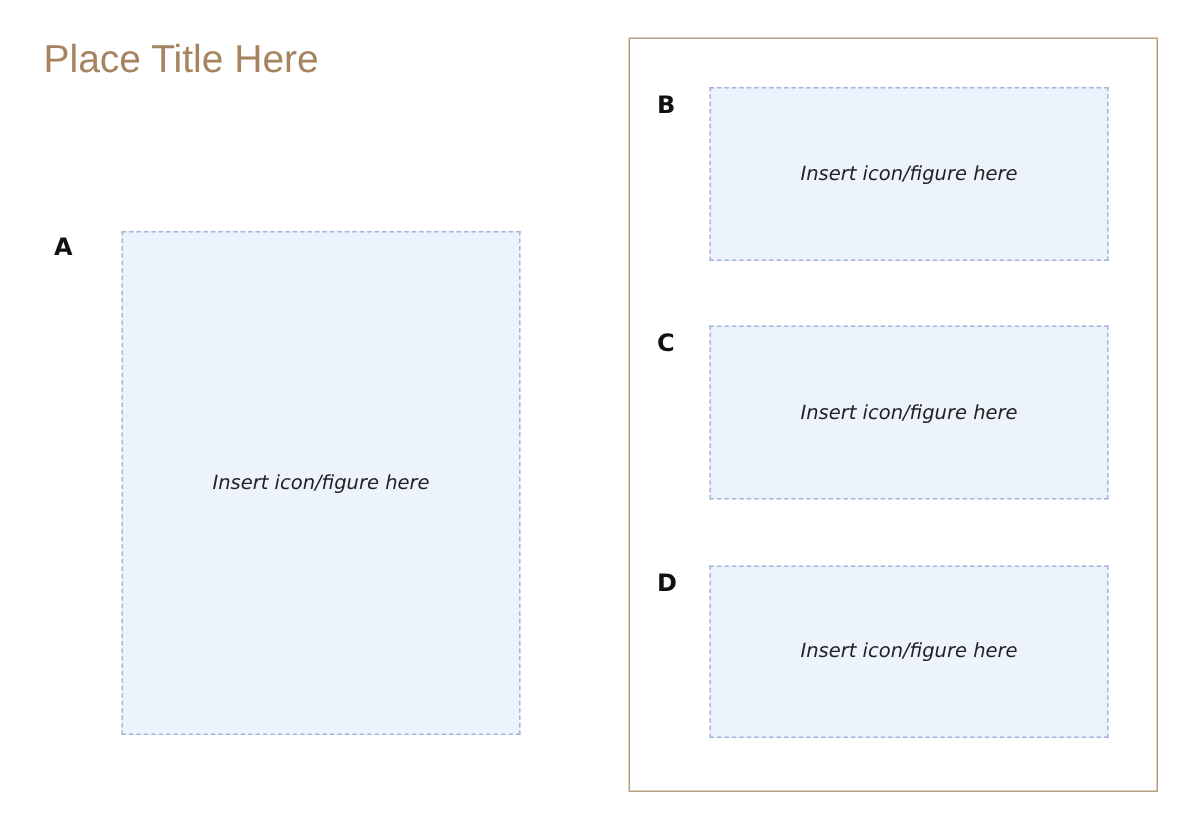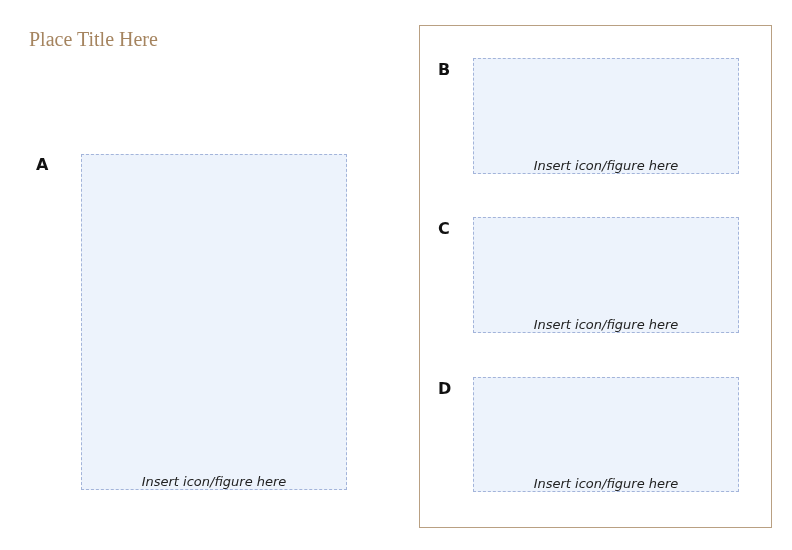--- a/index.html
+++ b/index.html
@@ -11,42 +11,42 @@
       overflow: hidden;
     }
     body {
       position: relative;
       font-family: "DejaVu Sans", sans-serif;
     }
     .title {
       position: absolute;
       left: 29px;
       top: 23px;
-      font-size: 20px;
+      font-size: 26px;
       line-height: 32px;
       color: #A5845F;
       font-weight: normal;
       white-space: nowrap;
-      font-family: Liberation Serif, serif;
+      font-family: Liberation Sans, sans-serif;
     }
     .panel-label {
       position: absolute;
       font-family: "DejaVu Sans", sans-serif;
       font-weight: bold;
       font-size: 16px;
       line-height: 20px;
       color: #111111;
     }
     .placeholder {
       position: absolute;
       box-sizing: border-box;
       background: #EDF3FC;
       border: 1.5px dashed #A3B4DA;
       display: flex;
-      align-items: flex-end;
+      align-items: center;
       justify-content: center;
     }
     .placeholder-text {
       font-family: "DejaVu Sans", sans-serif;
       font-style: italic;
       font-size: 13px;
       color: #222222;
       white-space: nowrap;
     }
     .frame {

